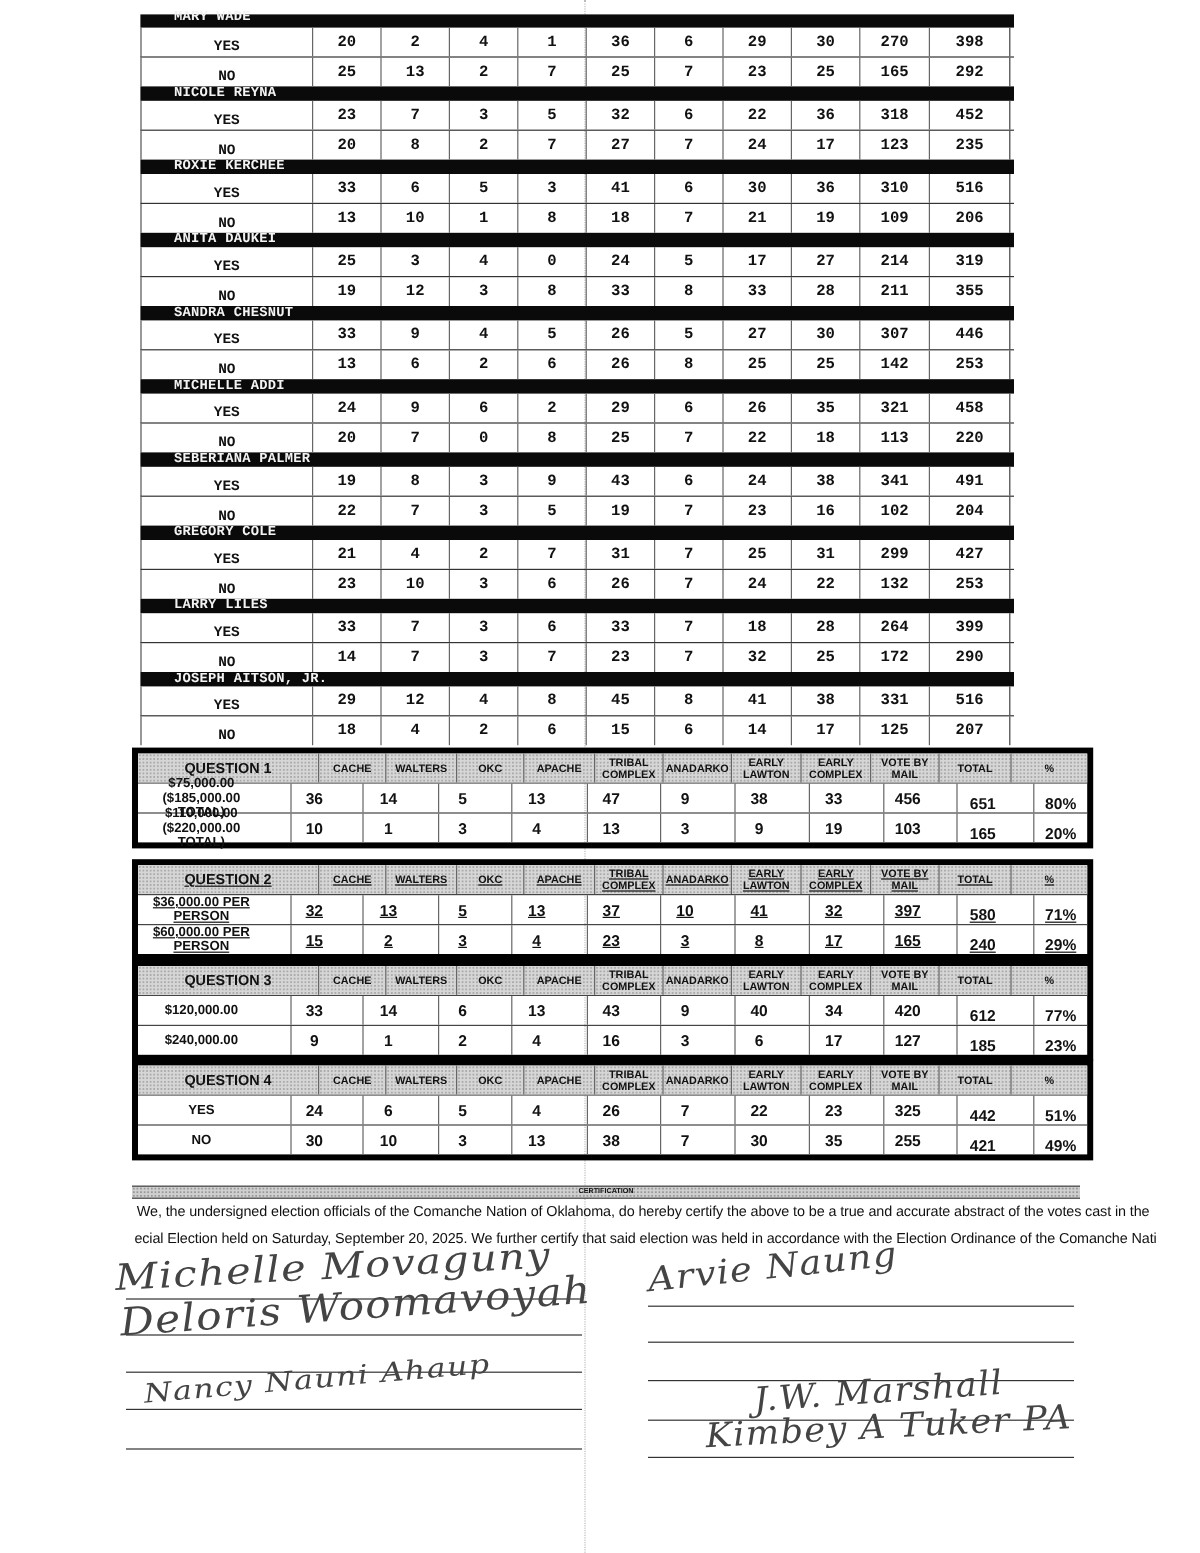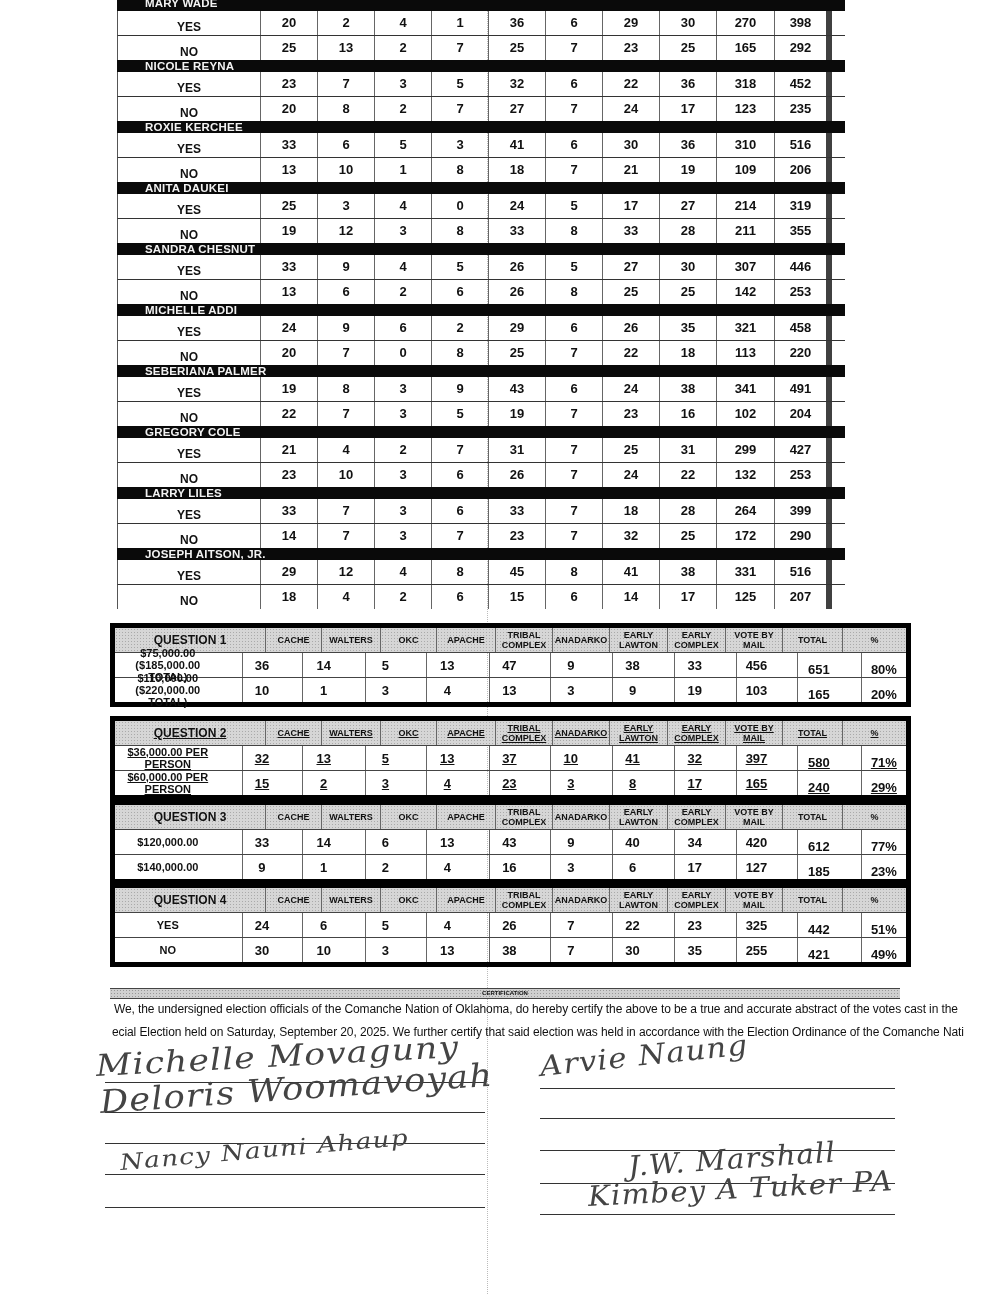--- a/index.html
+++ b/index.html
@@ -3,37 +3,37 @@
 <meta charset="utf-8">
 <style>
   html, body { margin: 0; padding: 0; background: #ffffff; }
   body {
     width: 1000px; height: 1294px; position: relative; overflow: hidden;
     font-family: "Liberation Sans", sans-serif; color: #111;
   }
   .fold { position: absolute; left: 487px; top: 0; width: 0; height: 1294px; border-left: 1px dotted #bbb; }
 
   
-  .cand-wrap { position: absolute; left: 117px; top: 0; width: 728px; }
+  .cand-wrap { position: absolute; left: 117px; top: 12px; width: 728px; font-family: Liberation Mono, monospace; }
   .cand-header {
     height: 12px; background: #0a0a0a; color: #f3f3f3; font-weight: bold;
     font-size: 11.5px; line-height: 12px; padding-left: 28px; letter-spacing: 0.2px; white-space: nowrap;
   }
   .cand-header.first { height: 11px; line-height: 6px; }
   .cand-row { display: flex; height: 24px; border-left: 1px solid #555; }
   .cand-row.yes { border-bottom: 1px solid #333; }
   .cand-row .label {
     width: 142px; text-align: center; font-weight: bold; font-size: 12px;
     line-height: 14px; padding-top: 9px; box-sizing: border-box;
   }
   .cand-row .num {
     width: 57px; border-left: 1px solid #666; text-align: center; font-weight: bold;
     font-size: 13px; line-height: 14px; padding-top: 5px; box-sizing: border-box;
   }
-  .cand-row .num.total { width: 58px; border-right: 6px solid #404040; }
+  .cand-row .num.total { width: 68px; border-right: 1px solid #404040; }
   .cand-row .num.mail { width: 58px; }
 
   
   .q-table {
     position: absolute; left: 110px; width: 791px; border: 5px solid #000000; border-collapse: collapse;
   }
   .q-table .hrow { display: flex; height: 24px; border-bottom: 1px solid #444; }
   .q-table .row { display: flex; height: 24px; gap: 21px; }
   .q-table .row + .row { border-top: 1px solid #444; }
   .q-table .hcell {
@@ -482,21 +482,21 @@
         <div class="cell w-tribal">43</div>
         <div class="cell w-anadarko">9</div>
         <div class="cell w-lawton">40</div>
         <div class="cell w-ecomplex">34</div>
         <div class="cell w-mail">420</div>
         <div class="cell w-total pad-down">612</div>
         <div class="cell w-pct pad-down">77%</div>
       </div>
       <div class="row">
         <div class="cell rlabel w-label" style="flex-direction: column;">
-          <span>$140,000.00</span>
+          <span>$240,000.00</span>
         </div>
         <div class="cell w-cache">9</div>
         <div class="cell w-walters">1</div>
         <div class="cell w-okc">2</div>
         <div class="cell w-apache">4</div>
         <div class="cell w-tribal">16</div>
         <div class="cell w-anadarko">3</div>
         <div class="cell w-lawton">6</div>
         <div class="cell w-ecomplex">17</div>
         <div class="cell w-mail">127</div>

